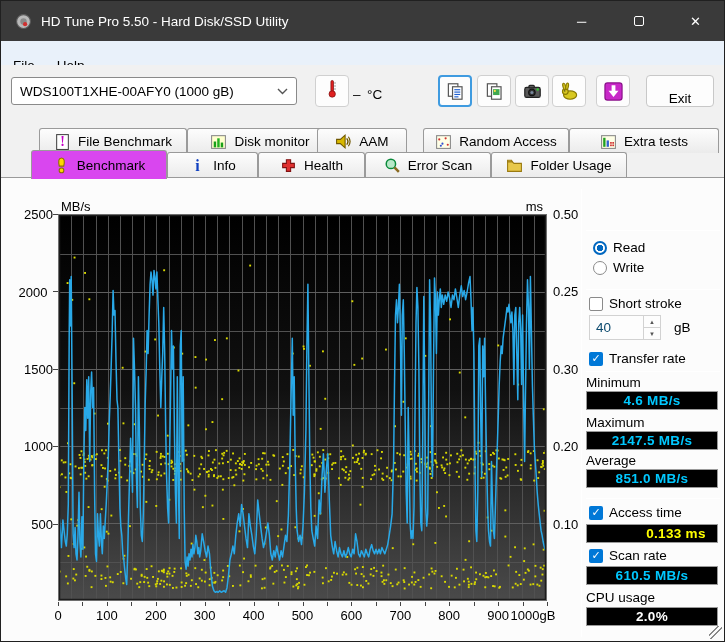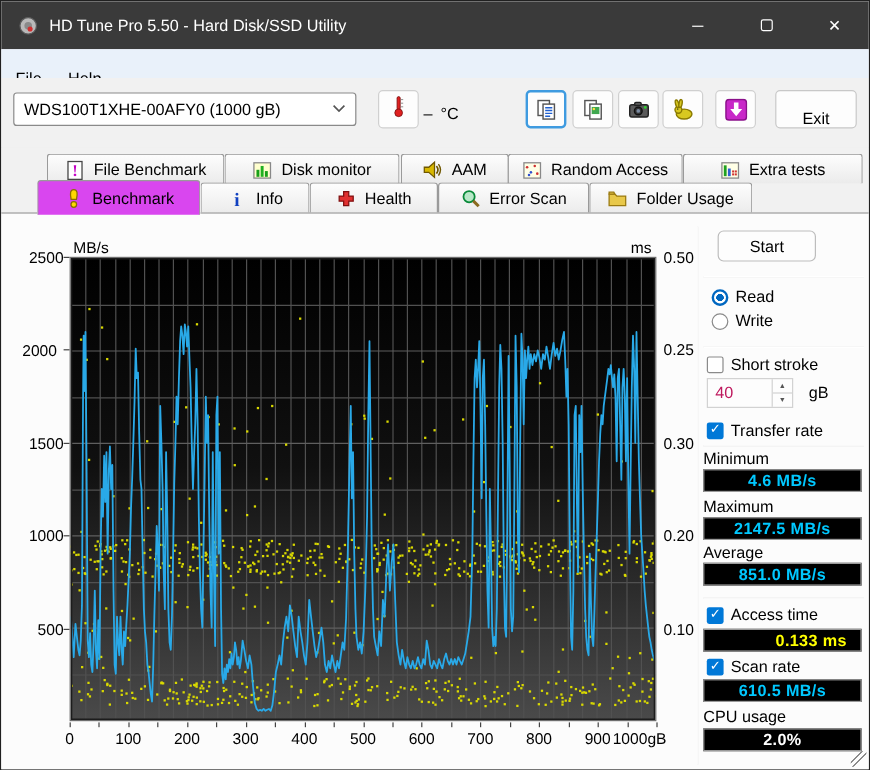--- a/index.html
+++ b/index.html
@@ -64,21 +64,21 @@
   .radio-row,.check-row{position:absolute;display:flex;align-items:center;gap:6px;font-size:13.5px;}
   .radio{width:14px;height:14px;border-radius:50%;flex:0 0 auto;}
   .radio.sel{border:2px solid #0067c0;background:radial-gradient(circle,#0067c0 0 3px,#fff 3.2px);}
   .radio.unsel{border:1px solid #8a8a8a;background:#fff;}
   .cbx{width:14px;height:14px;flex:0 0 auto;border-radius:2px;display:flex;
     align-items:center;justify-content:center;}
   .cbx.on{background:#0078d7;color:#fff;font-size:11px;line-height:1;}
   .cbx.off{background:#fff;border:1px solid #8a8a8a;}
   .spin-box{position:absolute;left:588px;top:314px;width:72px;height:25px;background:#fdfdfd;
     border:1px solid #d2d2d2;display:flex;}
-  .spin-box .num{flex:1;color:#be185d;font-size:13.5px;display:flex;align-items:center;
+  .spin-box .num{flex:1;color:#0c4a6e;font-size:13.5px;display:flex;align-items:center;
     padding-left:6px;}
   .spin-btns{width:17px;display:flex;flex-direction:column;border-left:1px solid #d2d2d2;}
   .spin-btns div{flex:1;display:flex;align-items:center;justify-content:center;
     font-size:6px;color:#555;}
   .spin-btns div:first-child{border-bottom:1px solid #d2d2d2;}
   .unit-gb{position:absolute;left:673px;top:319px;font-size:13.5px;}
   .plabel{position:absolute;font-size:13.5px;}
   .vbox{position:absolute;left:585px;width:132px;height:19px;background:#000;
     border:1px solid #9a9a9a;display:flex;align-items:center;justify-content:center;
     font-size:13.5px;font-weight:bold;letter-spacing:.3px;}
@@ -193,21 +193,21 @@
       </div>
       <div class="tab row1" style="left: 186px; width: 146px;">
         <span class="ticon"><svg viewBox="0 0 16 16" width="100%" height="100%">
             <rect x="1.5" y="2.5" width="13" height="12" fill="#ffffce" stroke="#888"></rect>
             <rect x="3.5" y="8" width="2.3" height="5.5" fill="#18a018"></rect>
             <rect x="6.8" y="5" width="2.3" height="8.5" fill="#20b020"></rect>
             <rect x="10.1" y="9" width="2.3" height="4.5" fill="#18a018"></rect>
           </svg></span>
         <span>Disk monitor</span>
       </div>
-      <div class="tab row1" style="left: 333px; width: 90px;">
+      <div class="tab row1" style="left: 316px; width: 90px;">
         <span class="ticon"><svg viewBox="0 0 16 16" width="100%" height="100%">
             <polygon points="1.5,6 5,6 9.5,2 9.5,14 5,10 1.5,10" fill="#d8b800" stroke="#705800"></polygon>
             <path d="M11 5 Q13.4 8 11 11" fill="none" stroke="#705800" stroke-width="1.3"></path>
             <path d="M12.6 3.5 Q15.8 8 12.6 12.5" fill="none" stroke="#705800" stroke-width="1.1"></path>
           </svg></span>
         <span>AAM</span>
       </div>
       <div class="tab row1" style="left: 422px; width: 146px;">
         <span class="ticon"><svg viewBox="0 0 16 16" width="100%" height="100%">
             <rect x="1.5" y="2.5" width="13" height="12" fill="#ffffe6" stroke="#888"></rect>
@@ -1199,23 +1199,20 @@
         <rect x="25.1" y="57.0" width="1.9" height="1.9" fill="#d9d900"></rect>
         <rect x="12.3" y="83.9" width="1.9" height="1.9" fill="#d9d900"></rect>
         <rect x="7.6" y="67.1" width="1.9" height="1.9" fill="#d9d900"></rect>
         <rect x="14.6" y="41.6" width="1.9" height="1.9" fill="#d9d900"></rect>
         <path d="M0.0 298.8 L1.5 318.8 L2.4 332.6 L3.9 304.9 L4.9 314.2 L6.3 326.5 L7.3 331.1 L8.3 318.8 L9.3 289.5 L10.2 120.1 L10.7 64.7 L11.7 110.9 L12.2 61.6 L13.1 169.4 L14.1 318.8 L15.1 332.6 L16.1 312.6 L17.0 338.8 L18.0 345.0 L19.0 320.3 L20.0 277.2 L20.9 326.5 L21.9 341.9 L22.9 301.8 L23.9 334.2 L24.8 246.4 L25.8 192.5 L26.8 215.6 L27.8 164.8 L28.7 203.3 L29.7 161.7 L30.7 246.4 L31.7 177.1 L32.6 157.1 L33.6 192.5 L34.6 172.5 L35.6 277.2 L36.5 338.8 L37.5 346.5 L38.5 298.8 L39.4 320.3 L40.4 331.1 L41.4 298.8 L42.4 326.5 L43.3 338.8 L44.3 311.1 L45.3 323.4 L46.3 304.9 L47.2 289.5 L48.2 268.0 L49.2 246.4 L50.2 207.9 L51.1 184.8 L52.1 154.0 L53.1 120.1 L54.1 75.5 L55.0 100.1 L56.0 95.5 L57.0 146.3 L58.0 184.8 L58.9 192.5 L59.9 246.4 L60.9 292.6 L61.8 311.1 L62.8 320.3 L63.8 338.8 L64.8 345.0 L65.7 354.2 L66.7 363.4 L67.7 369.6 L68.7 338.8 L69.6 298.8 L70.6 261.8 L71.6 223.3 L72.6 246.4 L73.5 277.2 L74.5 123.2 L75.5 154.0 L76.5 192.5 L77.4 261.8 L78.4 292.6 L79.4 161.7 L80.4 215.6 L81.3 292.6 L82.3 320.3 L83.3 326.5 L84.3 298.8 L85.2 249.5 L86.2 187.9 L87.2 154.0 L88.1 115.5 L89.1 138.6 L90.1 100.1 L91.1 69.3 L92.0 57.0 L93.0 64.7 L94.0 80.1 L95.0 55.4 L95.9 61.6 L96.9 73.9 L97.9 57.0 L98.9 84.7 L99.8 107.8 L100.8 154.0 L101.8 192.5 L102.8 161.7 L103.7 138.6 L104.7 92.4 L105.7 138.6 L106.7 215.6 L107.6 261.8 L108.6 292.6 L109.6 308.0 L110.5 246.4 L111.5 184.8 L112.5 115.5 L113.5 154.0 L114.4 130.9 L115.4 215.6 L116.4 277.2 L117.4 308.0 L118.3 161.7 L119.3 261.8 L120.3 323.4 L121.3 130.9 L122.2 115.5 L123.2 246.4 L124.2 161.7 L125.2 292.6 L126.1 346.5 L127.1 354.2 L128.1 341.9 L129.1 351.1 L130.0 338.8 L131.0 345.0 L132.0 334.2 L133.0 341.9 L133.9 329.6 L134.9 338.8 L135.9 332.6 L136.8 320.3 L137.8 326.5 L138.8 338.8 L139.8 332.6 L140.7 341.9 L141.7 335.7 L143.2 318.8 L144.6 326.5 L146.1 335.7 L147.6 341.9 L149.0 331.1 L150.5 338.8 L151.9 357.3 L153.4 371.1 L154.9 375.8 L156.3 377.3 L157.8 376.5 L159.2 377.3 L160.7 375.8 L162.2 377.3 L163.6 376.5 L165.1 375.8 L166.6 377.3 L168.0 372.7 L169.5 360.4 L170.9 345.0 L172.4 338.8 L173.9 331.1 L175.3 338.8 L176.8 320.3 L178.2 308.0 L179.7 298.8 L181.2 311.1 L182.6 289.5 L184.1 298.8 L185.5 311.1 L187.0 323.4 L188.5 332.6 L189.9 298.8 L191.4 311.1 L192.9 320.3 L194.3 331.1 L195.8 338.8 L197.2 320.3 L198.7 284.9 L200.2 298.8 L201.6 311.1 L203.1 323.4 L204.5 332.6 L206.0 326.5 L207.5 317.2 L208.9 308.0 L210.4 320.3 L211.8 338.8 L213.3 345.0 L214.8 335.7 L216.2 341.9 L217.7 331.1 L219.2 338.8 L220.6 345.0 L222.1 335.7 L223.5 341.9 L225.0 331.1 L226.5 320.3 L227.9 326.5 L229.4 300.3 L230.8 246.4 L232.3 169.4 L233.3 123.2 L234.2 200.2 L235.2 161.7 L236.2 246.4 L237.2 292.6 L238.1 315.7 L239.6 326.5 L241.1 320.3 L242.5 329.6 L244.0 311.1 L245.4 277.2 L246.9 215.6 L247.9 130.9 L248.9 69.3 L249.8 154.0 L250.8 246.4 L251.8 292.6 L252.8 315.7 L254.2 323.4 L255.7 331.1 L257.1 311.1 L258.6 323.4 L260.1 284.9 L261.5 298.8 L263.0 261.8 L264.4 238.7 L265.9 277.2 L267.4 254.1 L268.8 238.7 L270.3 284.9 L271.7 320.3 L273.2 331.1 L274.7 338.8 L276.1 326.5 L277.6 335.7 L279.1 341.9 L280.5 332.6 L282.0 338.8 L283.4 341.9 L284.9 335.7 L286.4 341.9 L287.8 338.8 L289.3 332.6 L290.7 338.8 L292.2 341.9 L293.7 334.2 L295.1 338.8 L296.6 318.8 L298.0 326.5 L299.5 338.8 L301.0 341.9 L302.4 335.7 L303.9 338.8 L305.3 341.9 L306.8 334.2 L308.3 338.8 L309.7 341.9 L311.2 334.2 L312.7 329.6 L314.1 335.7 L315.6 338.8 L317.0 334.2 L318.5 338.8 L320.0 334.2 L321.4 338.8 L322.9 332.6 L324.3 335.7 L325.8 338.8 L327.3 334.2 L328.7 329.6 L330.2 320.3 L331.6 311.1 L333.1 298.8 L334.6 246.4 L335.5 169.4 L336.5 100.1 L337.5 84.7 L338.5 107.8 L339.4 92.4 L340.4 69.3 L341.4 123.2 L342.4 200.2 L343.3 100.1 L344.3 84.7 L345.3 138.6 L346.3 215.6 L347.2 277.2 L348.2 308.0 L349.2 192.5 L350.2 246.4 L351.1 308.0 L352.1 323.4 L353.1 315.7 L354.0 323.4 L355.0 292.6 L356.0 200.2 L357.0 107.8 L357.9 72.4 L358.9 92.4 L359.9 154.0 L360.9 261.8 L361.8 308.0 L362.8 315.7 L363.8 215.6 L364.8 81.6 L365.7 169.4 L366.7 292.6 L367.7 311.1 L368.7 298.8 L369.6 200.2 L370.6 64.7 L371.6 107.8 L372.6 231.0 L373.5 261.8 L374.5 154.0 L375.5 63.1 L376.5 84.7 L377.4 138.6 L378.4 77.0 L379.4 100.1 L380.3 84.7 L381.3 73.9 L382.3 92.4 L383.3 80.1 L384.7 89.3 L386.2 80.1 L387.7 86.2 L389.1 77.0 L390.6 83.2 L392.0 92.4 L393.5 80.1 L395.0 84.7 L396.4 73.9 L397.9 83.2 L399.3 92.4 L400.8 80.1 L402.3 70.8 L403.7 81.6 L405.2 75.5 L406.6 84.7 L408.1 77.0 L409.6 67.8 L411.0 61.6 L412.0 84.7 L413.0 115.5 L413.9 92.4 L414.9 138.6 L415.9 246.4 L416.9 315.7 L417.8 326.5 L418.8 277.2 L419.8 130.9 L420.8 123.2 L421.7 200.2 L422.7 261.8 L423.7 130.9 L424.7 161.7 L425.6 123.2 L426.6 192.5 L427.6 246.4 L428.6 292.6 L429.5 315.7 L430.5 326.5 L431.5 331.1 L432.5 246.4 L433.4 284.9 L434.4 315.7 L435.4 323.4 L436.4 292.6 L437.3 261.8 L438.3 231.0 L439.3 200.2 L440.2 169.4 L441.2 146.3 L442.2 130.9 L443.2 138.6 L444.1 123.2 L445.1 115.5 L446.1 107.8 L447.1 100.1 L448.0 92.4 L449.0 97.0 L450.0 89.3 L451.0 100.1 L451.9 107.8 L452.9 97.0 L453.9 115.5 L454.9 169.4 L455.8 100.1 L456.8 92.4 L457.8 138.6 L458.8 184.8 L459.7 107.8 L460.7 92.4 L461.7 115.5 L462.6 169.4 L463.6 100.1 L464.6 184.8 L465.6 246.4 L466.5 177.1 L467.5 107.8 L468.5 64.7 L469.5 92.4 L470.4 154.0 L471.4 61.6 L472.4 115.5 L473.4 169.4 L474.3 200.2 L475.3 231.0 L476.3 246.4 L477.3 261.8 L478.2 277.2 L479.2 289.5 L480.2 298.8 L481.2 308.0 L482.1 315.7 L483.1 320.3 L484.1 326.5 L485.1 331.1 L486.0 334.2 L487.0 335.7 " fill="none" stroke="#29a9e8" stroke-width="1.5" stroke-linejoin="round"></path>
         <rect x="0.5" y="0.5" width="486" height="384" fill="none" stroke="#1c1c1c" stroke-width="1.5"></rect>
       </svg></div>
 
   <div class="vsep"></div>
 
-  <div class="start-btn">
-    <span>Start</span>
-  </div>
   <div class="hsep" style="top:229px"></div>
 
   <div class="radio-row" style="left:592px;top:239px">
     <span class="radio sel"></span>
     <span>Read</span>
   </div>
   <div class="radio-row" style="left:592px;top:259px">
     <span class="radio unsel"></span>
     <span>Write</span>
   </div>

